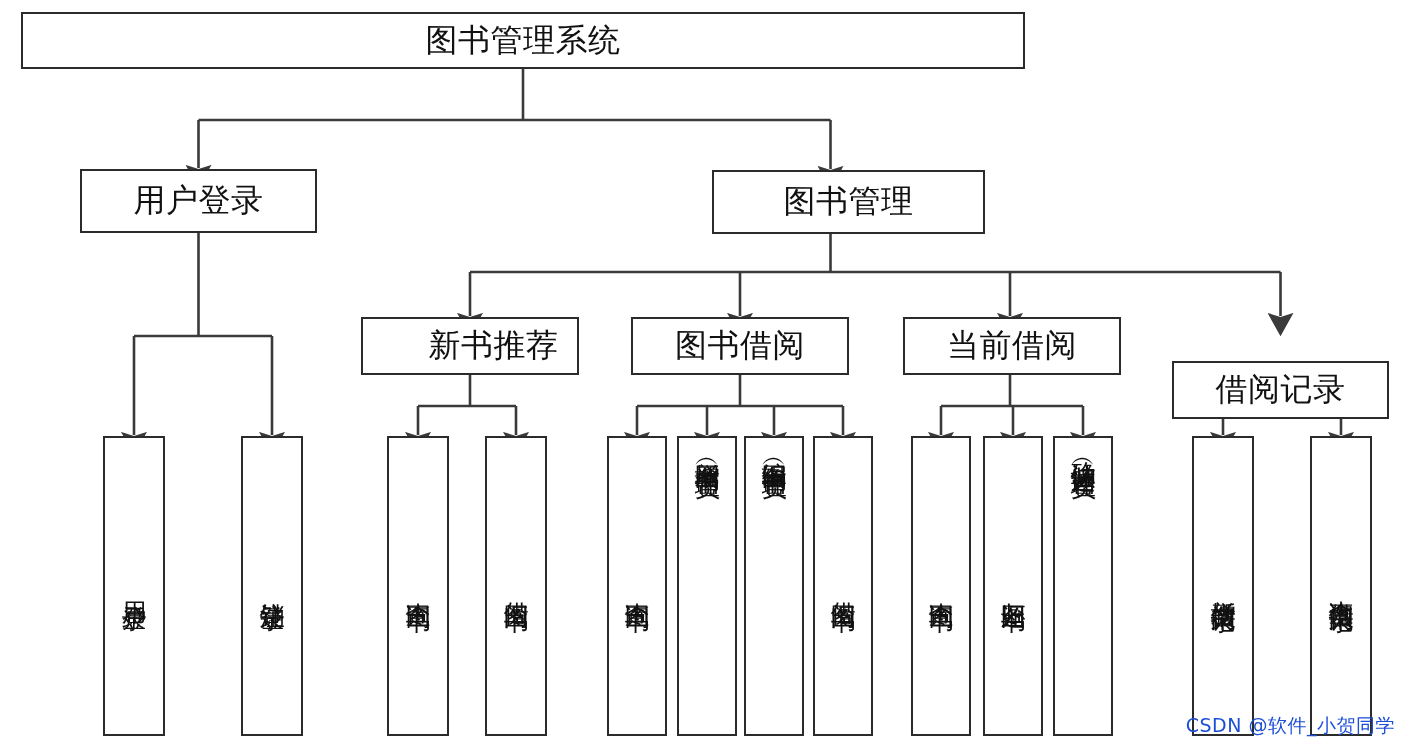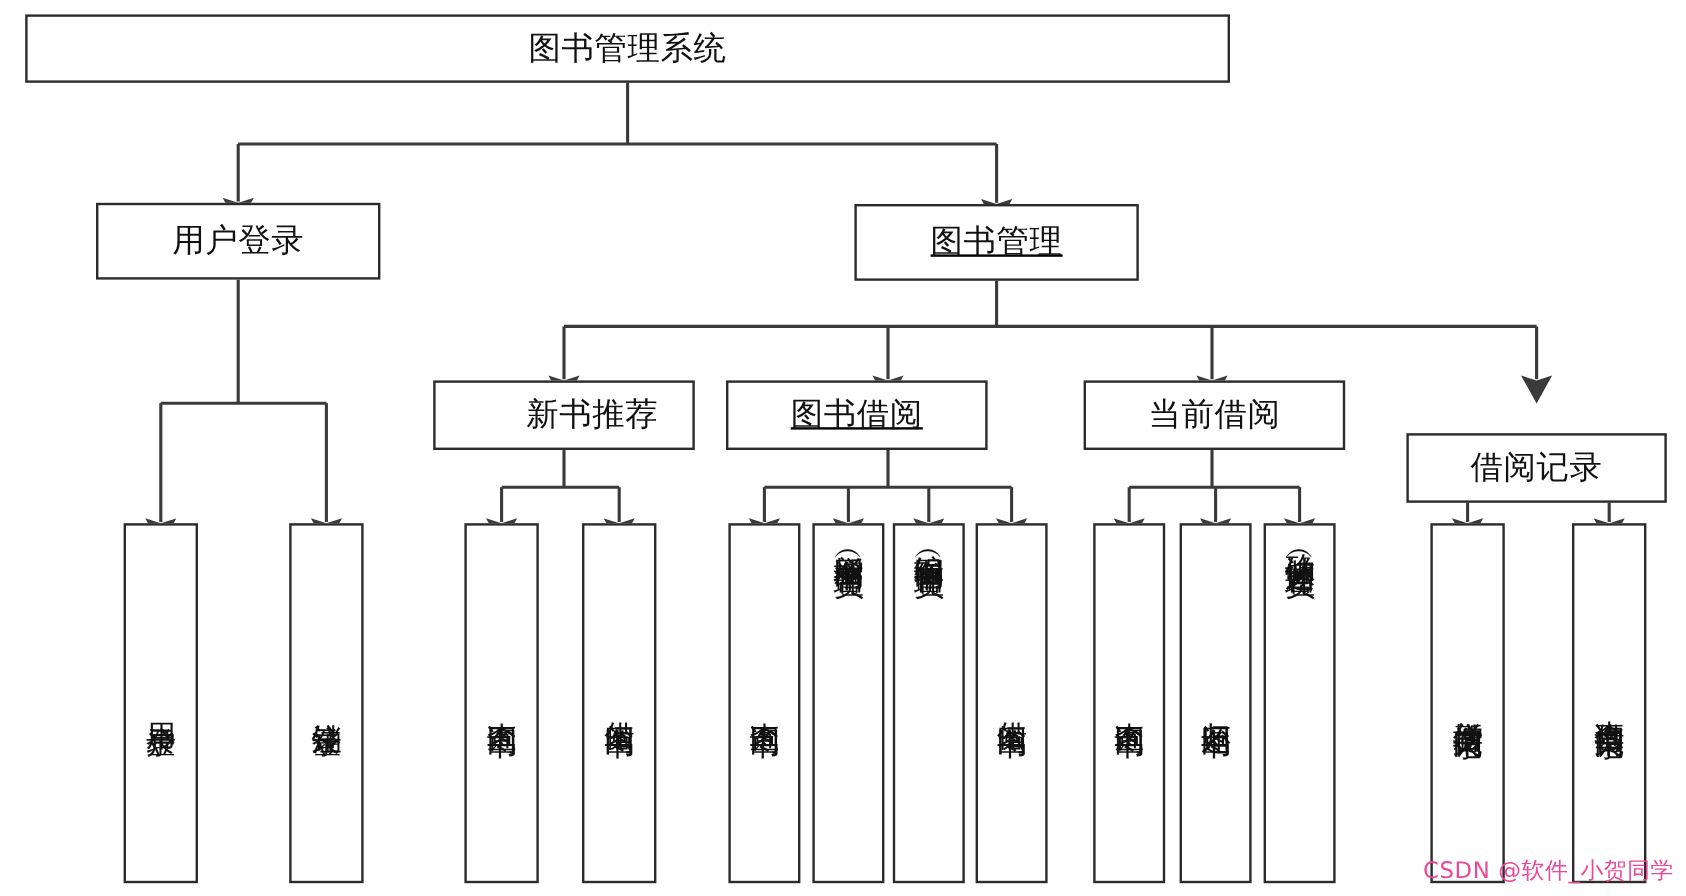--- a/index.html
+++ b/index.html
@@ -31,21 +31,21 @@
     position: absolute;
     box-sizing: border-box;
     background: #ffffff;
     border: 2.5px solid #2b2b2b;
     display: flex;
     align-items: center;
     justify-content: center;
     z-index: 3;
   }
   .node-h .node-label {
-    font-size: 27px;
+    font-size: 32px;
     line-height: 1.1;
     color: #111111;
     letter-spacing: 0.5px;
     white-space: nowrap;
   }
   .node-v {
     align-items: flex-start;
     justify-content: center;
     padding-top: 4px;
   }
@@ -61,21 +61,21 @@
   }
   .node-v.vcenter {
     align-items: center;
     padding-top: 0;
   }
   .watermark {
     position: absolute;
     right: 10px;
     bottom: 8px;
     font-size: 19px;
-    color: #ec4899;
+    color: #1d4ed8;
     letter-spacing: 0.5px;
     z-index: 5;
     white-space: nowrap;
   }
 </style>
 </head>
 <body>
 
 <div id="diagram-root">
 
@@ -122,28 +122,28 @@
       </g>
   </svg>
 
   <div class="node node-h" id="node-root" style="left: 21px; top: 12px; width: 1004px; height: 57px;">
     <span class="node-label">图书管理系统</span>
   </div>
 
   <div class="node node-h" id="node-user-login" style="left: 80px; top: 169px; width: 237px; height: 64px;">
     <span class="node-label">用户登录</span>
   </div>
-  <div class="node node-h" id="node-book-manage" style="left: 712px; top: 170px; width: 237px; height: 64px; text-decoration: underline;">
+  <div class="node node-h" id="node-book-manage" style="left: 712px; top: 170px; width: 273px; height: 64px;">
     <span class="node-label">图书管理</span>
   </div>
 
   <div class="node node-h" id="node-new-book-rec" style="left: 361px; top: 317px; width: 218px; height: 58px; padding-left: 47px;">
     <span class="node-label">新书推荐</span>
   </div>
-  <div class="node node-h" id="node-book-borrow" style="left: 605px; top: 317px; width: 218px; height: 58px; text-decoration: underline;">
+  <div class="node node-h" id="node-book-borrow" style="left: 631px; top: 317px; width: 218px; height: 58px;">
     <span class="node-label">图书借阅</span>
   </div>
   <div class="node node-h" id="node-current-borrow" style="left: 903px; top: 317px; width: 218px; height: 58px;">
     <span class="node-label">当前借阅</span>
   </div>
   <div class="node node-h" id="node-borrow-record" style="left: 1172px; top: 317px; width: 217px; height: 58px; margin-top: 44px;">
     <span class="node-label">借阅记录</span>
   </div>
 
   <div class="node node-v vcenter" id="node-leaf-user-login" style="left: 103px; top: 436px; width: 62px; height: 300px;">

